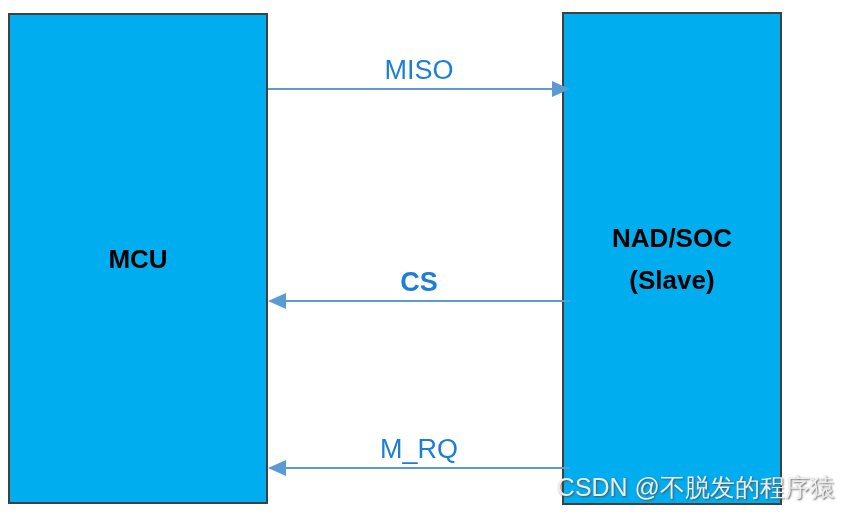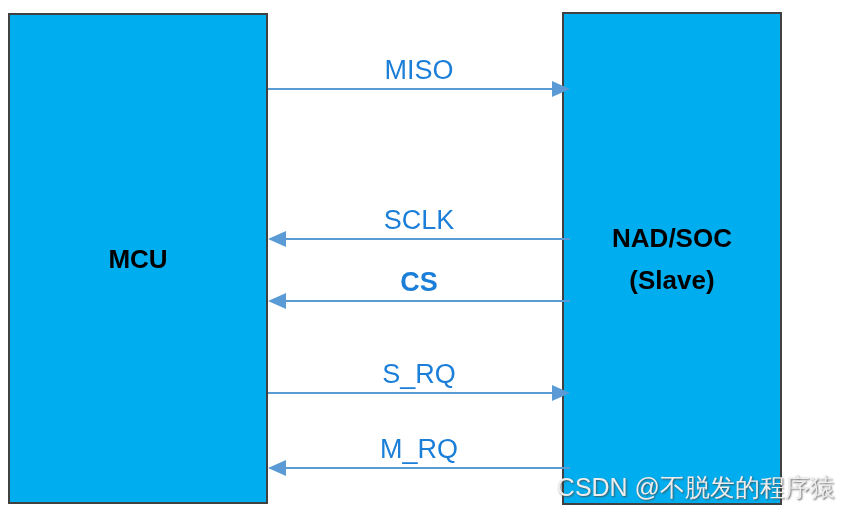--- a/index.html
+++ b/index.html
@@ -98,37 +98,27 @@
     <div>(Slave)</div>
   </div>
 
   <div class="signal right sig-1">
     <div class="label">MISO</div>
     <div class="line"></div>
     <div class="head"></div>
   </div>
 
 
-  <div class="signal left sig-3">
-    <div class="label">SCLK</div>
-    <div class="line"></div>
-    <div class="head"></div>
-  </div>
 
   <div class="signal left sig-4">
     <div class="label">CS</div>
     <div class="line"></div>
     <div class="head"></div>
   </div>
 
-  <div class="signal right sig-5">
-    <div class="label">S_RQ</div>
-    <div class="line"></div>
-    <div class="head"></div>
-  </div>
 
   <div class="signal left sig-6">
     <div class="label">M_RQ</div>
     <div class="line"></div>
     <div class="head"></div>
   </div>
 
   <div class="watermark">CSDN @不脱发的程序猿</div>
 
 </div>

